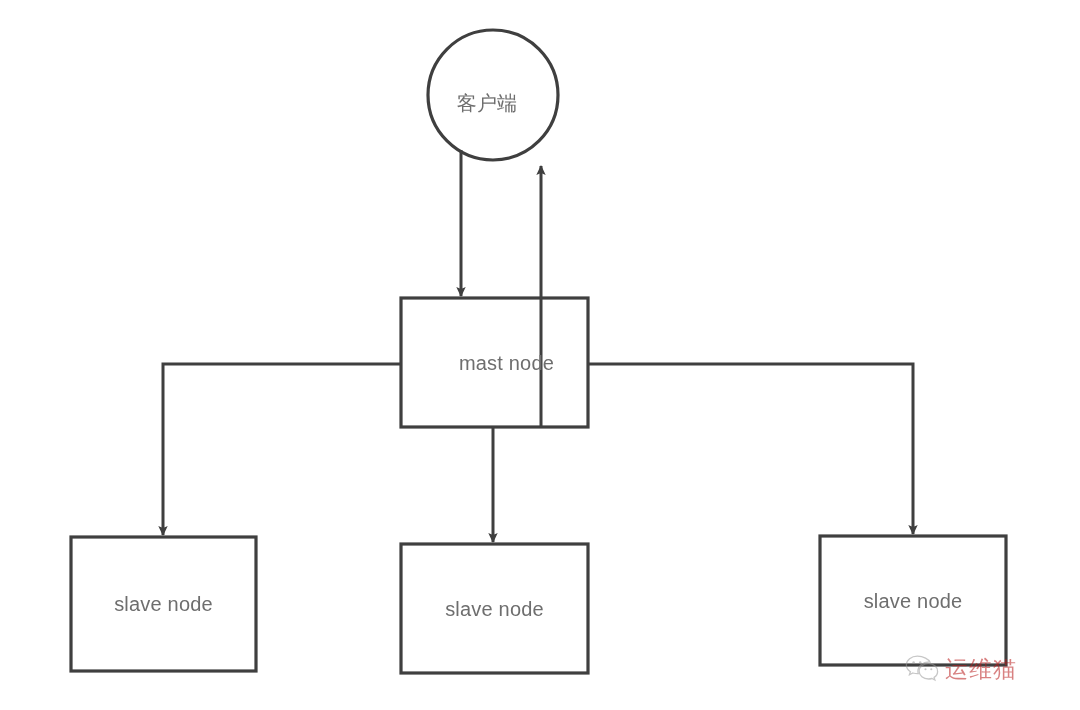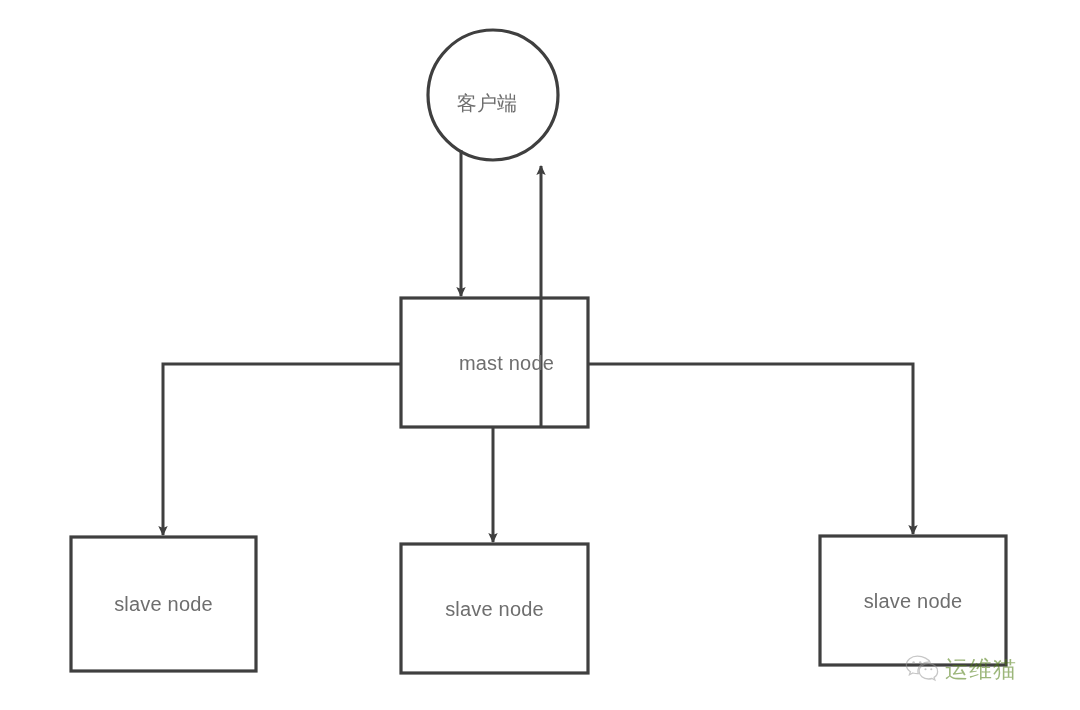--- a/index.html
+++ b/index.html
@@ -58,21 +58,21 @@
     top: 648px;
     width: 170px;
     height: 42px;
     display: flex;
     align-items: center;
     gap: 6px;
     opacity: 0.55;
   }
   #watermark .wm-text {
     font-size: 23px;
-    color: #4d7c0f;
+    color: #b91c1c;
     font-family: "DejaVu Sans", sans-serif;
     letter-spacing: 1px;
   }
 </style>
 </head>
 <body>
 
 <div id="canvas">
 
   <svg id="diagram-svg" viewBox="0 0 1080 710" xmlns="http://www.w3.org/2000/svg">

